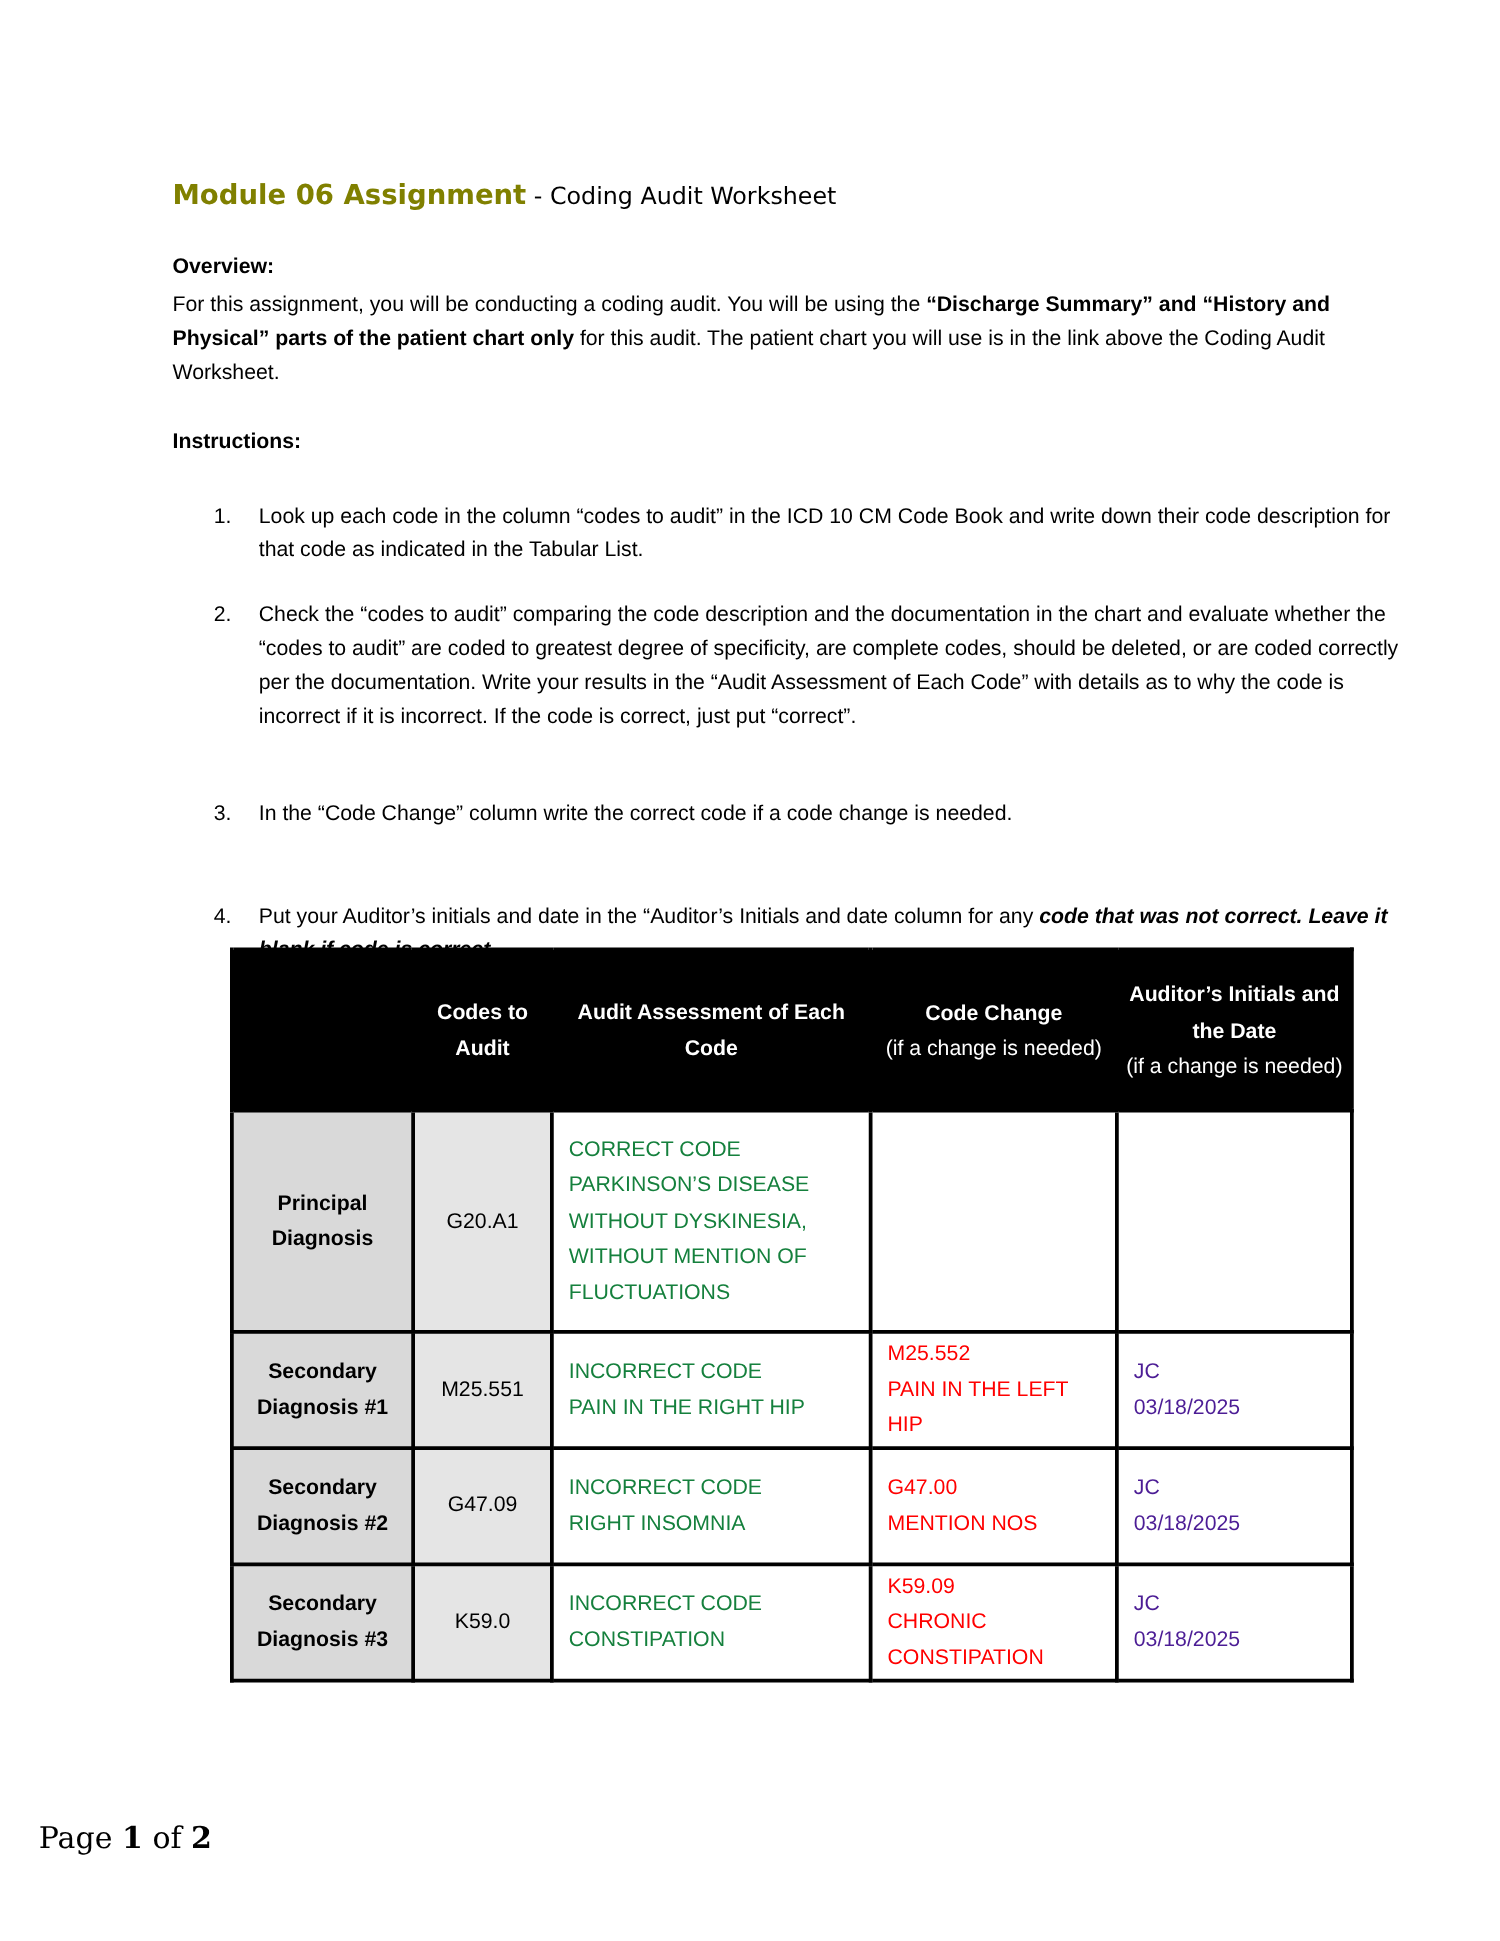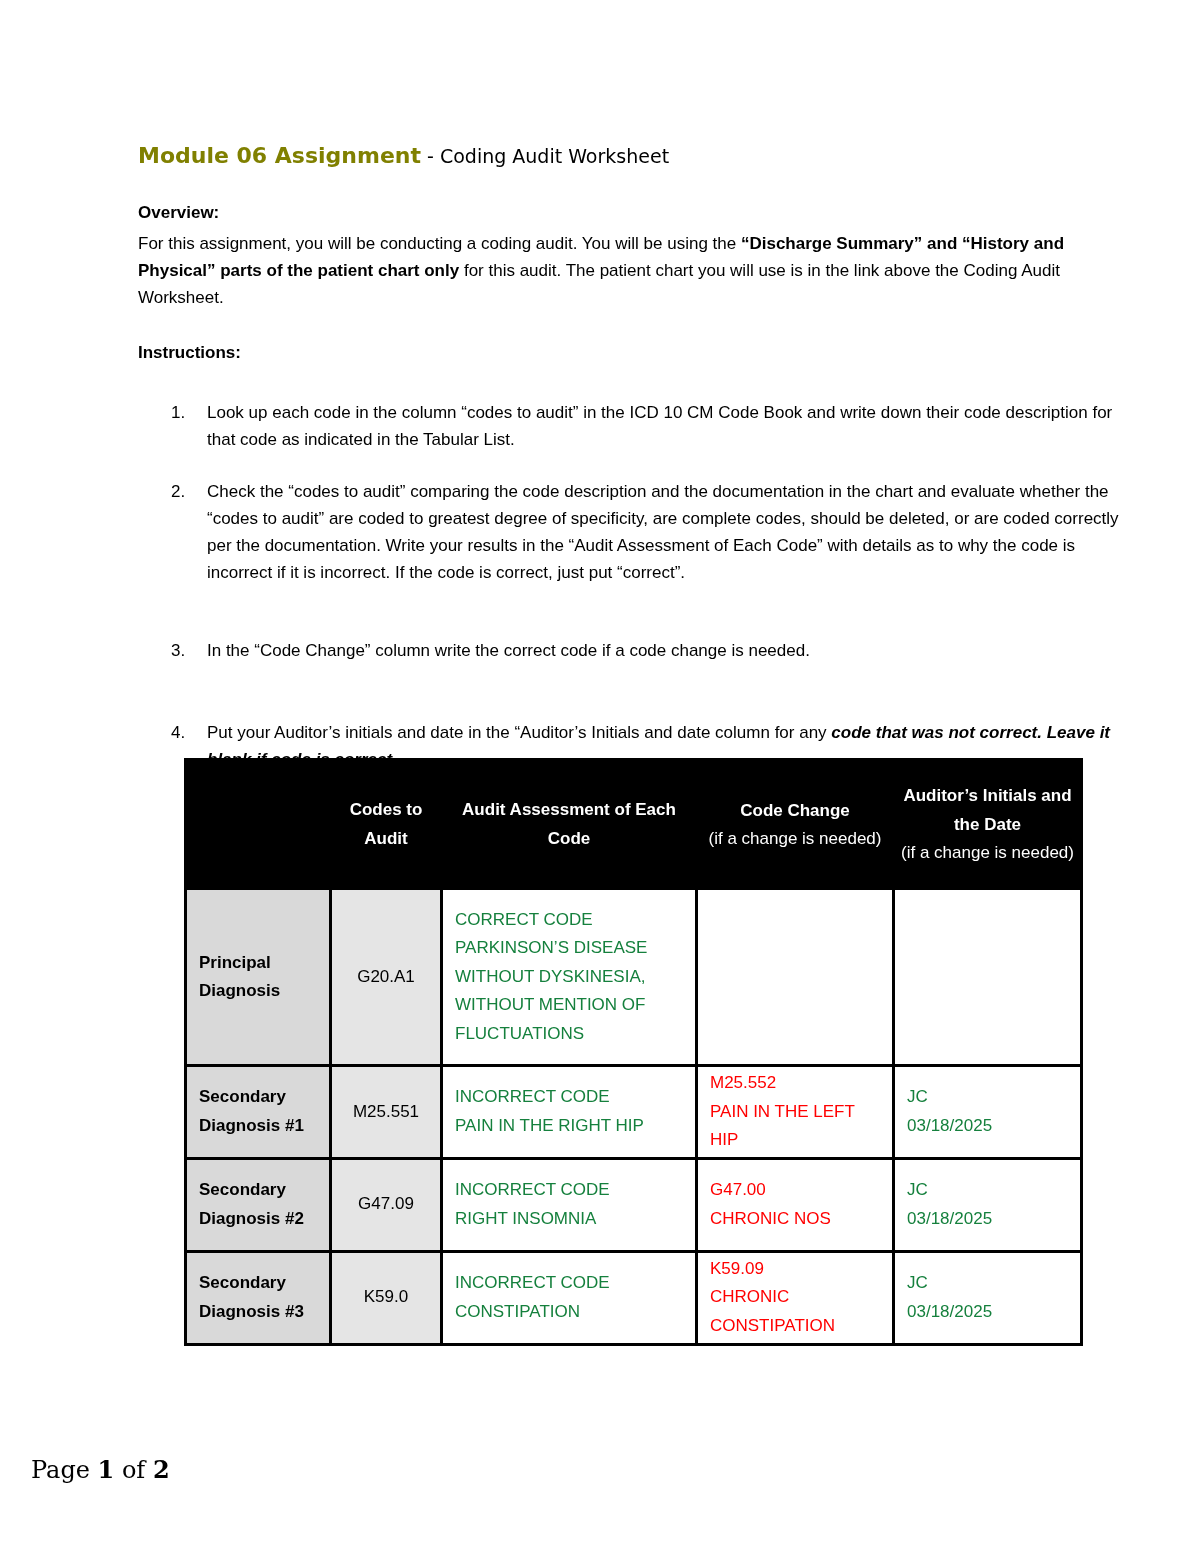--- a/index.html
+++ b/index.html
@@ -13,25 +13,25 @@
   .b { font-weight: bold; }
   .bi { font-weight: bold; font-style: italic; }
   .item { position: absolute; left: 140px; width: 950px; font-size: 17px; line-height: 27px; }
   .item .num { position: absolute; left: 0; top: 0; }
   .item .txt { display: block; margin-left: 36px; }
 
   table.audit { position: absolute; left: 153px; top: 758px; width: 899px; border-collapse: collapse; border: 3px solid #000; font-size: 17px; padding-left: 48px; }
   table.audit th { background: #000; color: #fff; font-weight: bold; text-align: center; vertical-align: middle; padding: 4px 6px; line-height: 29px; height: 118px; border-left: 3px solid #000; }
   table.audit th .paren { font-weight: normal; display: block; line-height: 28px; }
   table.audit td { border: 3px solid #000; vertical-align: middle; padding: 2px 12px; line-height: 28.5px; }
-  td.label { background: #d9d9d9; text-align: left; font-weight: bold; width: 118px; }
+  td.label { background: #d9d9d9; text-align: center; font-weight: bold; width: 118px; }
   td.code { background: #e5e5e5; text-align: center; width: 84px; }
   td.assess { width: 228px; color: #15803d; }
   td.change { width: 170px; color: #ff0000; }
-  td.init { color: #15803d; }
+  td.init { color: #4c1d95; }
   .line { display: block; }
   tr.r1 td { height: 170px; }
   tr.r2 td { height: 85px; }
   tr.r3 td { height: 86px; }
   tr.r4 td { height: 86px; }
 
   .footer { position: absolute; left: 0; width: 1200px; top: 1455px; text-align: left; font-family: "DejaVu Serif", serif; font-size: 24px; }
 </style>
 </head>
 <body>
@@ -117,21 +117,21 @@
       </tr>
       <tr class="r3">
         <td class="label">Secondary Diagnosis #2</td>
         <td class="code">G47.09</td>
         <td class="assess">
           <span class="line">INCORRECT CODE</span>
           <span class="line">RIGHT INSOMNIA</span>
         </td>
         <td class="change">
           <span class="line">G47.00</span>
-          <span class="line">CHRONIC NOS</span>
+          <span class="line">MENTION NOS</span>
         </td>
         <td class="init">
           <span class="line">JC</span>
           <span class="line">03/18/2025</span>
         </td>
       </tr>
       <tr class="r4">
         <td class="label">Secondary Diagnosis #3</td>
         <td class="code">K59.0</td>
         <td class="assess">

